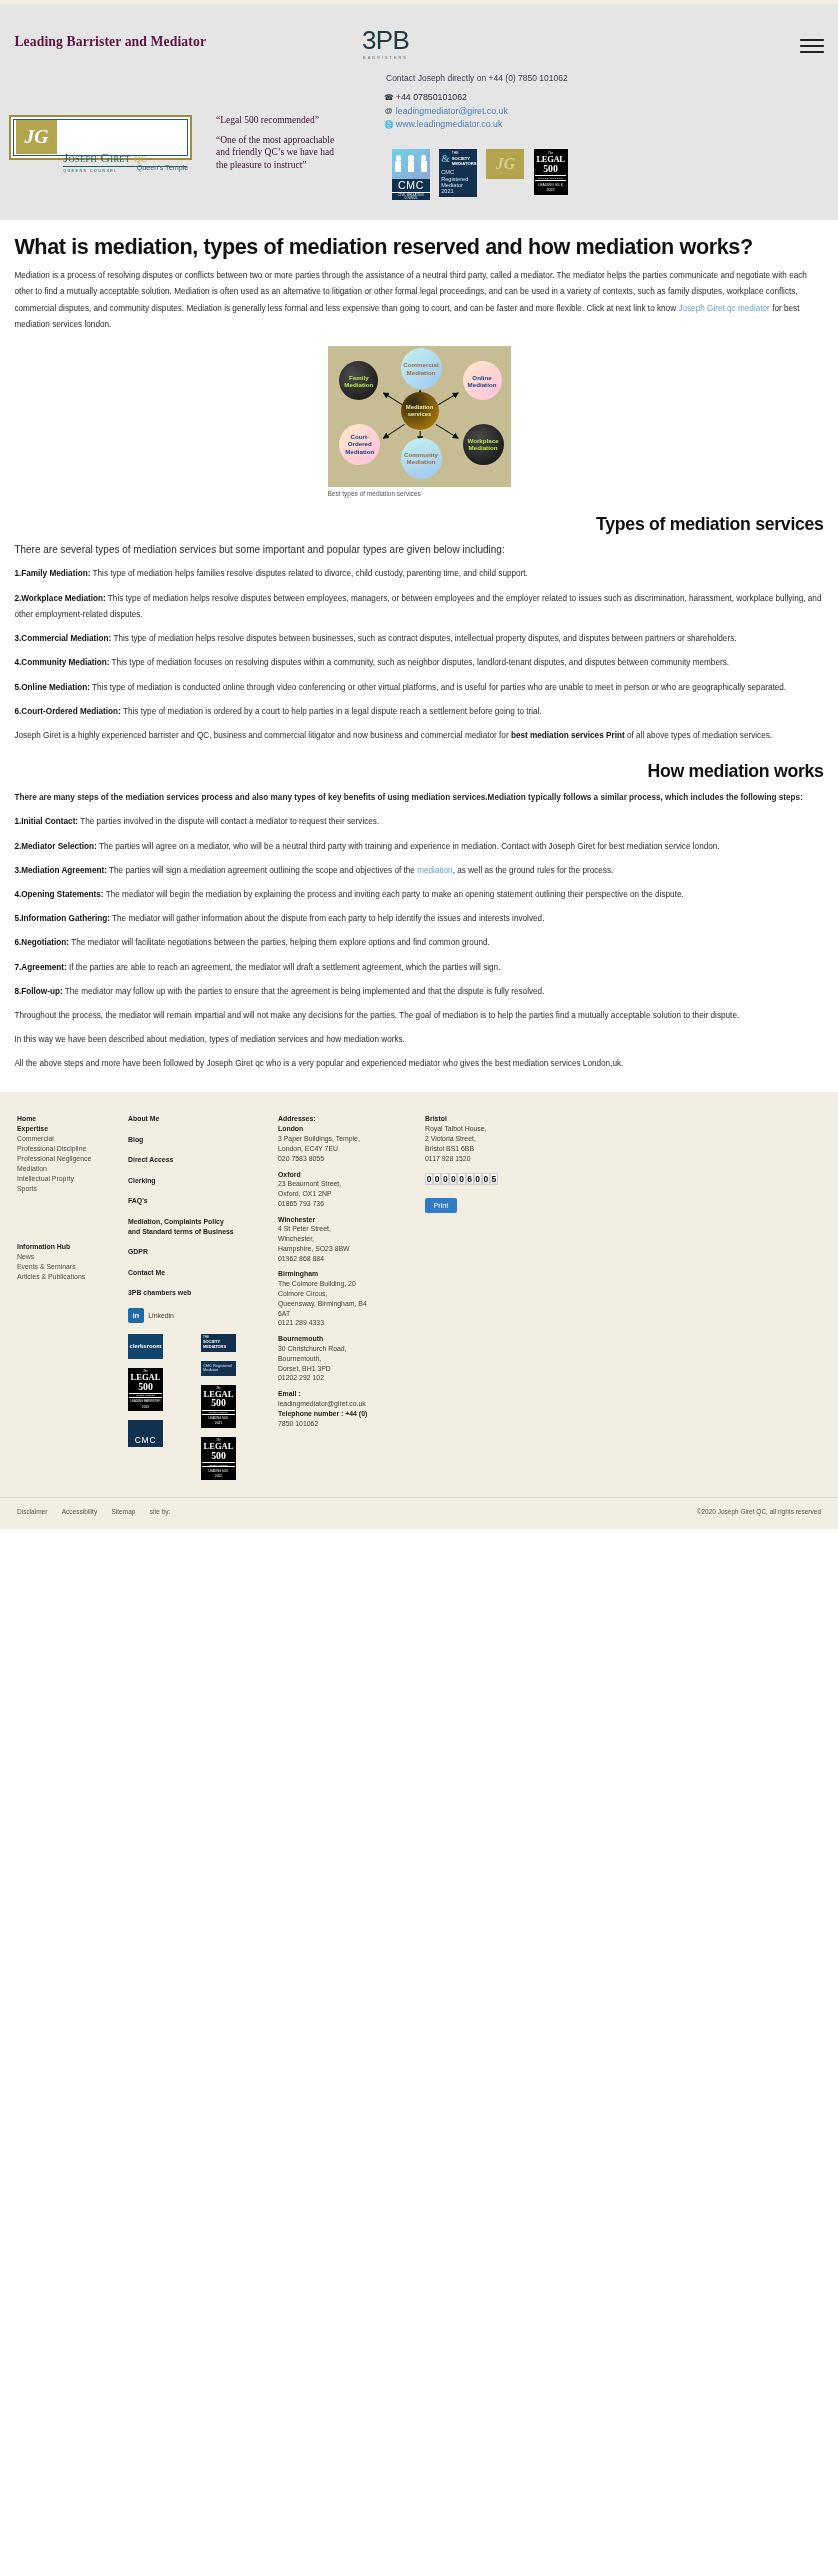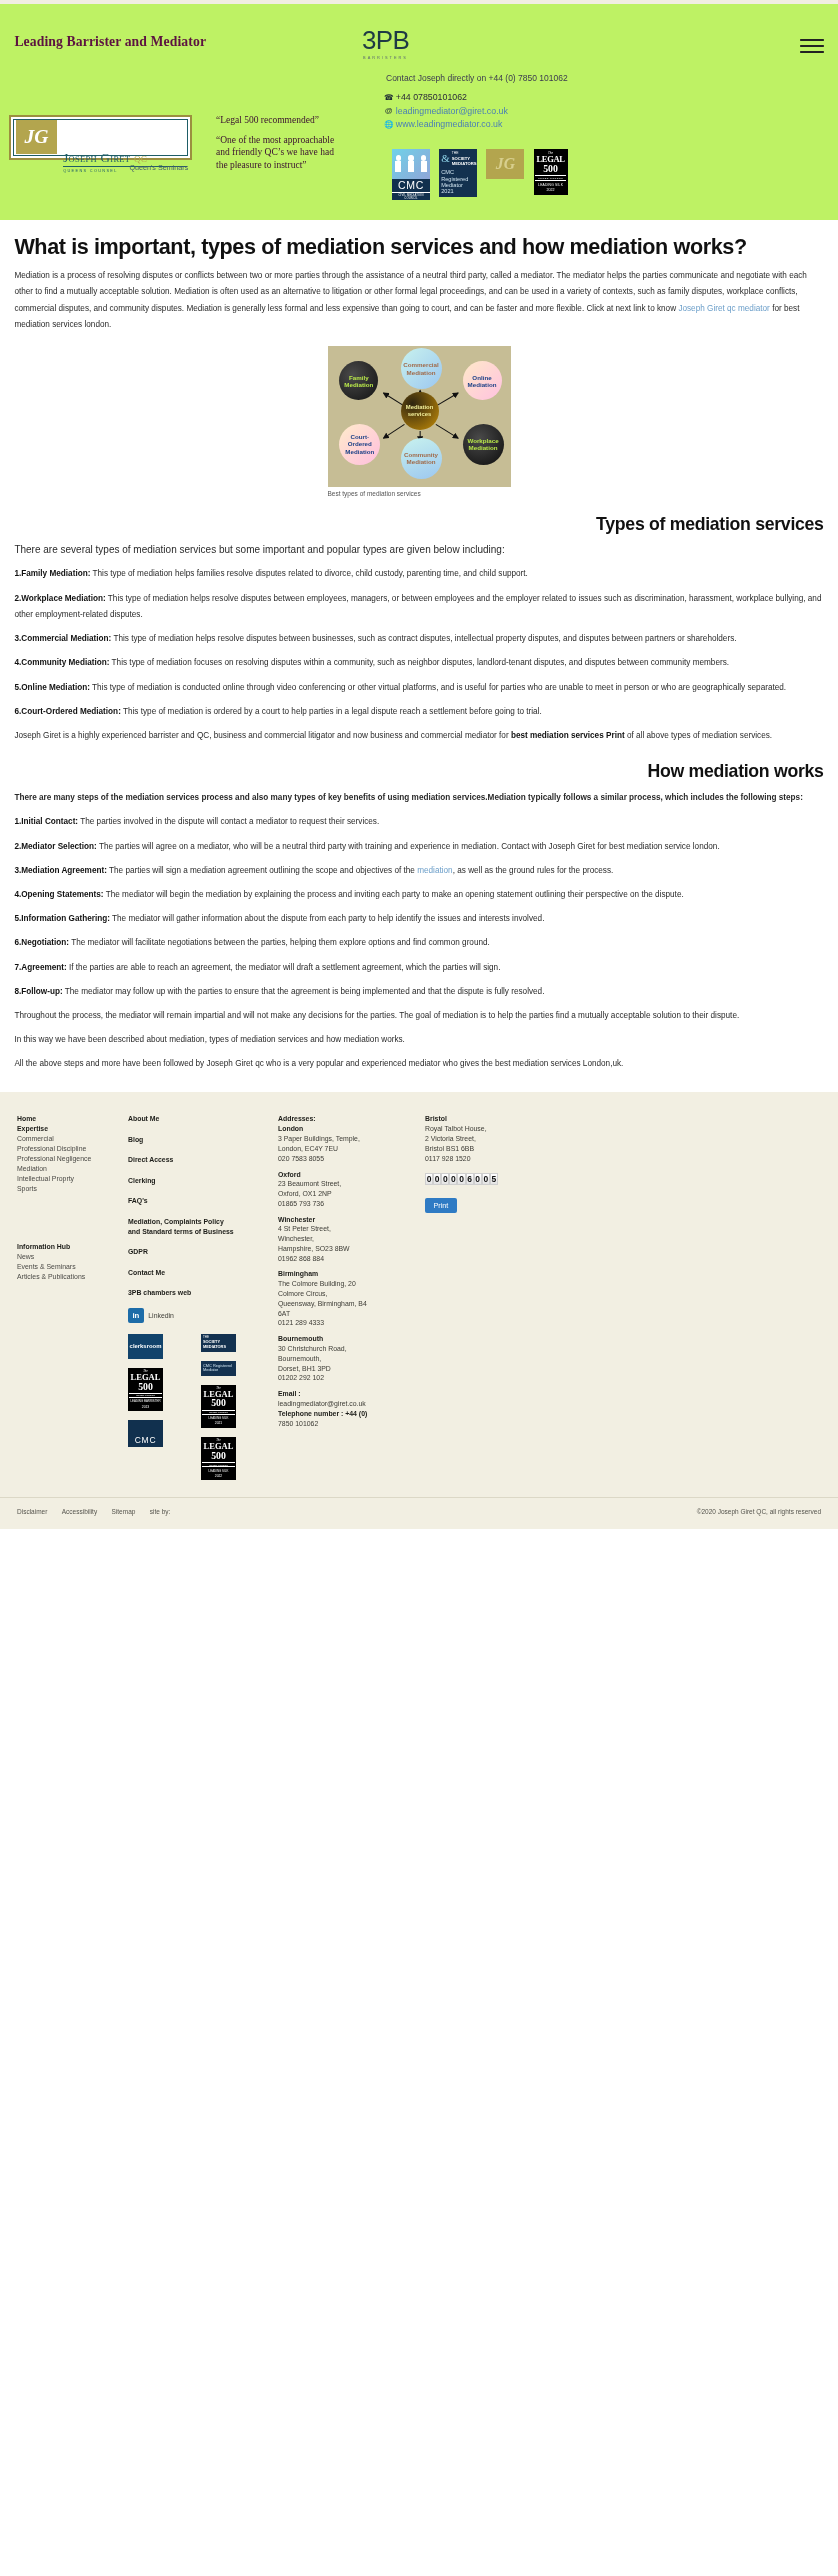--- a/index.html
+++ b/index.html
@@ -7,21 +7,21 @@
   body {
     width: 838px;
     background: #ffffff;
     font-family: "Liberation Sans", sans-serif;
     color: #222;
   }
   .page { width:838px; position:relative; overflow:hidden; }
 
   
   .topstrip { height:3.9px; background:#f1eee1; }
-  .header { position:relative; height:216px; background:#bef264; }
+  .header { position:relative; height:216px; background:#e5e5e5; }
   .hdr-title {
     position:absolute; left:14.4px; top:30px;
     font-family:"Liberation Serif", serif;
     font-weight:bold; font-size:13.7px; color:#5c1340;
     letter-spacing:0.1px;
   }
   .burger { position:absolute; right:14.4px; top:31px; width:23.5px; cursor:pointer; }
   .burger span { display:block; height:2px; background:#222; margin:3.9px 0; border-radius:0.7px; }
 
   .brandlogo { position:absolute; left:362px; top:23.5px; text-align:center; }
@@ -257,21 +257,21 @@
             <div class="jgname">
               <span>J</span><small>OSEPH</small>
               <span>G</span><small>IRET</small>
               <span class="jgqc">QC</span>
             </div>
             <div class="jgrule"></div>
             <div class="jgsub">QUEENS COUNSEL</div>
           </div>
         </div>
       </div>
-      <div class="qcounsel">Queen's Seminars</div>
+      <div class="qcounsel">Queen's Temple</div>
     </div>
 
     <div class="quotes">
       <div class="q1">“Legal 500 recommended”</div>
       <div class="q2">“One of the most approachable and friendly QC’s we have had the pleasure to instruct”</div>
     </div>
 
     <div class="badges">
       <div class="badge b-cmc">
         <div class="top">
@@ -316,21 +316,21 @@
         <div class="n500">500</div>
         <div class="uk">UNITED KINGDOM</div>
         <div class="ls">LEADING SILK</div>
         <div class="yr">2022</div>
       </div>
     </div>
   </div>
 
   <div class="article">
 
-    <h1 class="main">What is important, types of mediation services and how mediation works?</h1>
+    <h1 class="main">What is mediation, types of mediation reserved and how mediation works?</h1>
 
     <p class="body">
       <span>Mediation is a process of resolving disputes or conflicts between two or more parties through the assistance of a neutral third party, called a mediator. The mediator helps the parties communicate and negotiate with each other to find a mutually acceptable solution. Mediation is often used as an alternative to litigation or other formal legal proceedings, and can be used in a variety of contexts, such as family disputes, workplace conflicts, commercial disputes, and community disputes. Mediation is generally less formal and less expensive than going to court, and can be faster and more flexible. Click at next link to know </span><a href="#">Joseph Giret qc mediator</a><span> for best mediation services london.</span>
     </p>
 
     <div class="figwrap">
       <div class="diagram">
         <svg viewBox="0 0 280 215">
           <defs>
             <marker id="ah" markerWidth="6" markerHeight="6" refX="5" refY="3" orient="auto">

